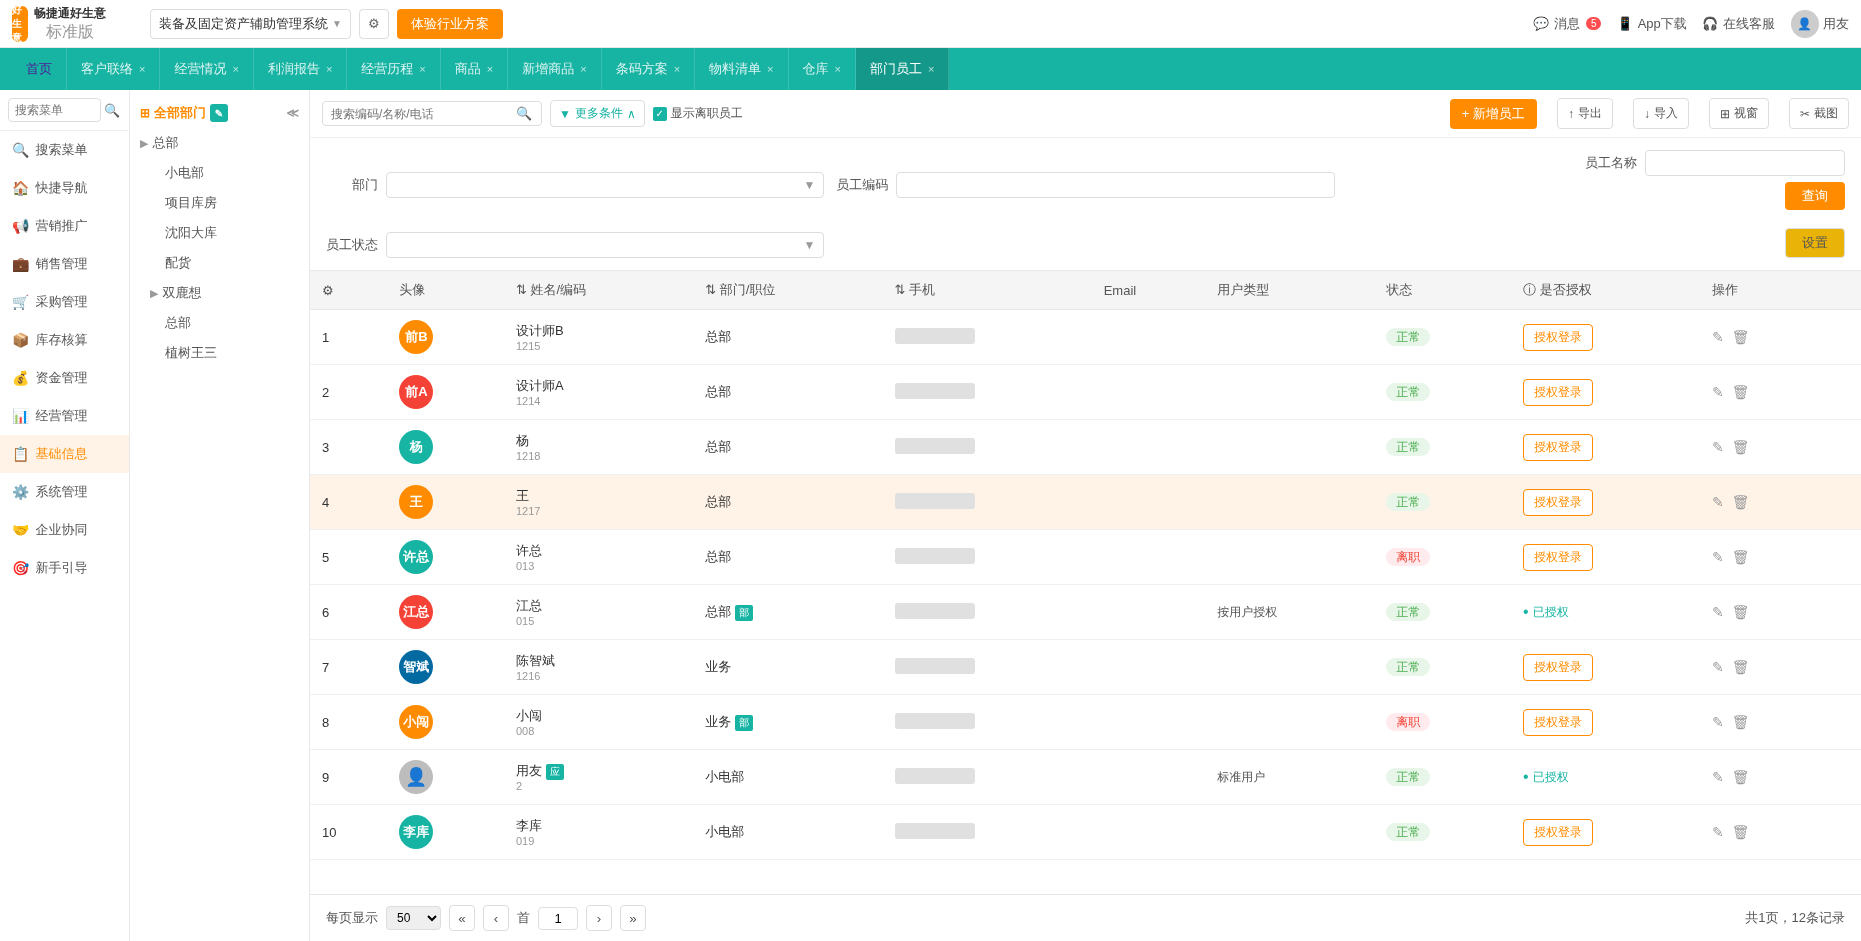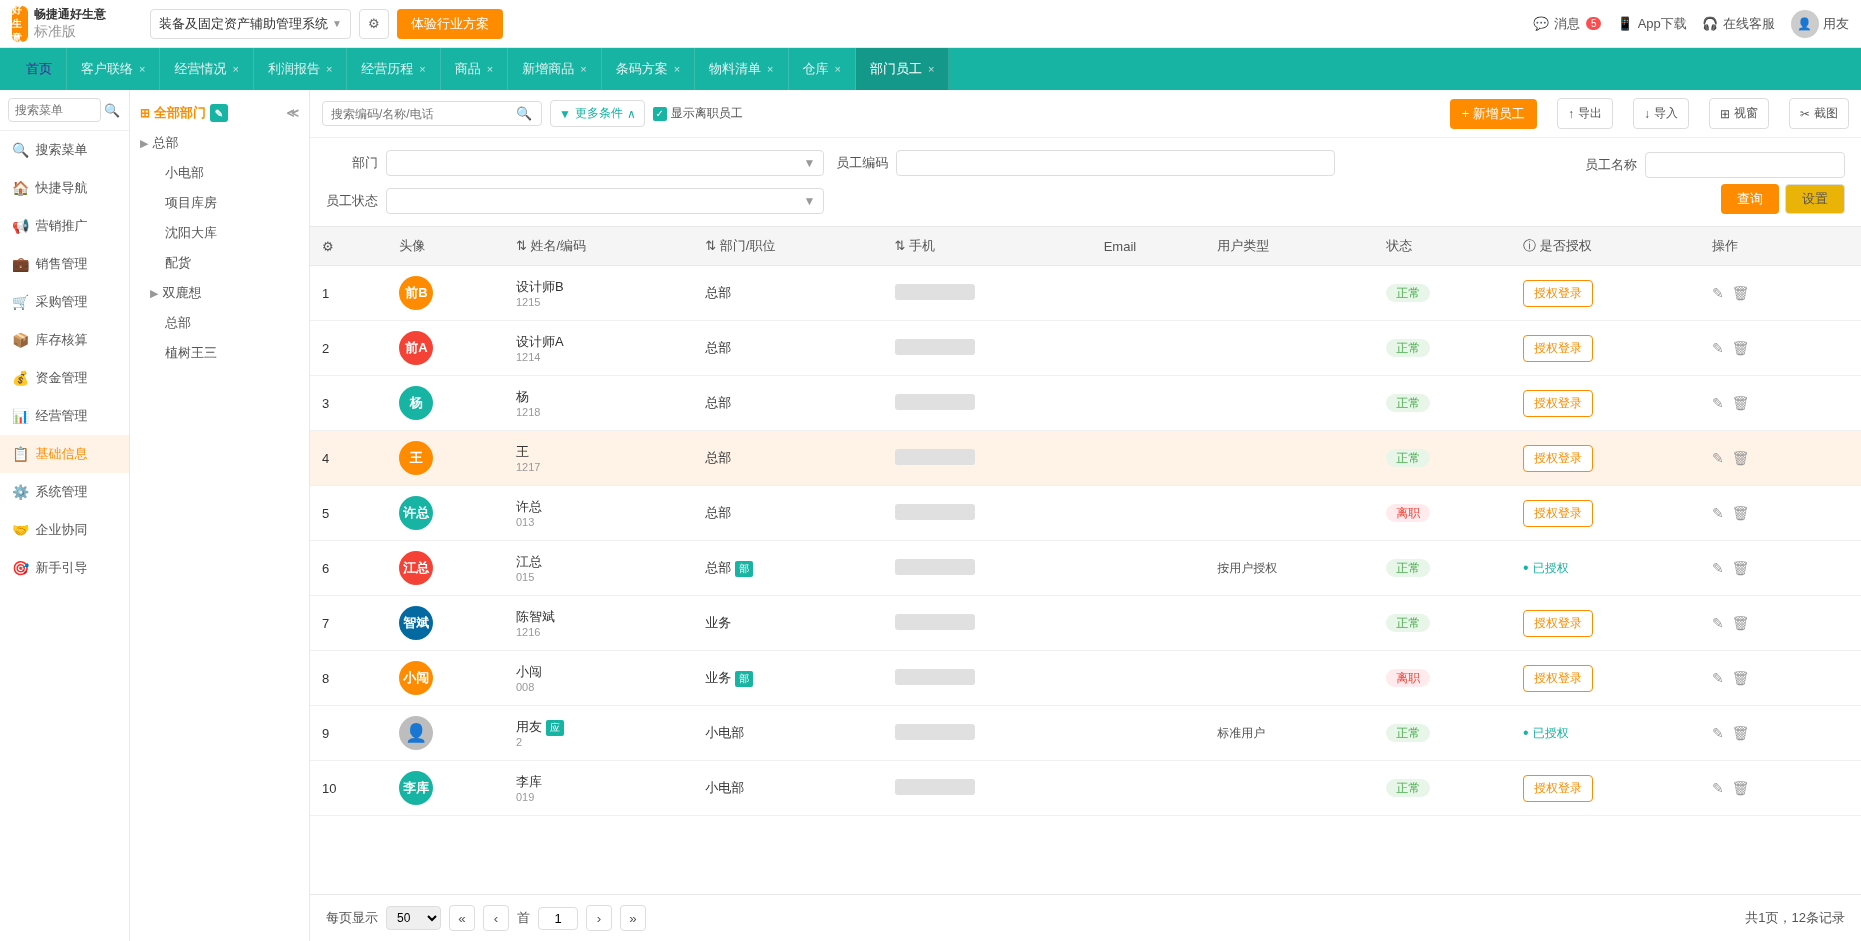--- a/index.html
+++ b/index.html
@@ -103,21 +103,21 @@
     .page-total { margin-left: auto; color: #555; }
   </style>
 </head>
 <body>
 
 <div class="top-bar">
   <div class="logo-area">
     <div class="logo-icon">好生意</div>
     <div>
       <div style="font-size:12px;font-weight:bold;">畅捷通好生意</div>
-      <div style="font-size:14px;color:#999;">标准版</div>
+      <div style="font-size:16px;color:#999;text-align:center;">标准版</div>
     </div>
   </div>
   <div class="sys-title">
     <span>装备及固定资产辅助管理系统</span>
     <span class="sys-title-arrow">▼</span>
   </div>
   <div class="gear-btn">⚙</div>
   <button class="trial-btn">体验行业方案</button>
   <div class="top-right">
     <div class="top-right-item">
@@ -333,21 +333,21 @@
         </div>
         <div class="filter-row">
           <span class="filter-label">员工编码</span>
           <input class="filter-input" type="text" style="">
         </div>
         <div style="grid-row: span 2; display: flex; flex-direction: column; gap: 6px; justify-content: center; align-items: flex-end;">
           <div class="filter-row" style="justify-content: flex-end;">
             <span class="filter-label">员工名称</span>
             <input class="filter-input" type="text" style="width: 200px;">
           </div>
-          <div style="display:flex; gap:6px;">
+          <div style="display:flex; gap:18px;flex-direction:column;">
             <button class="btn-search">查询</button>
             <button class="btn-set">设置</button>
           </div>
         </div>
         <div class="filter-row">
           <span class="filter-label">员工状态</span>
           <div class="filter-select" style="width:100%;">
             <span></span>
             <span>▼</span>
           </div>

